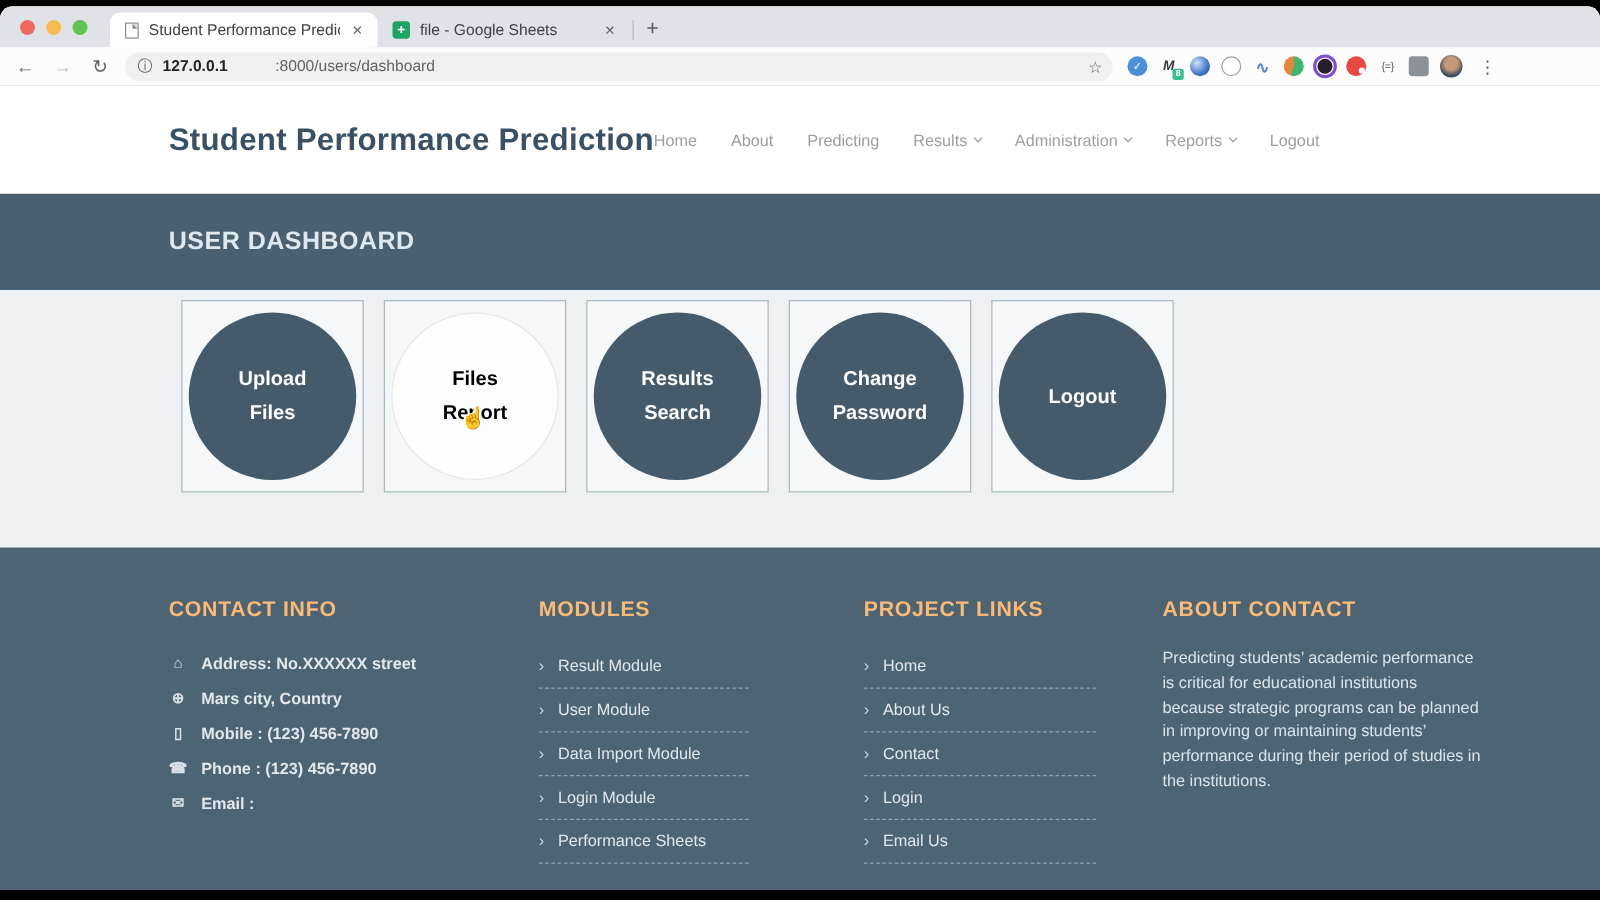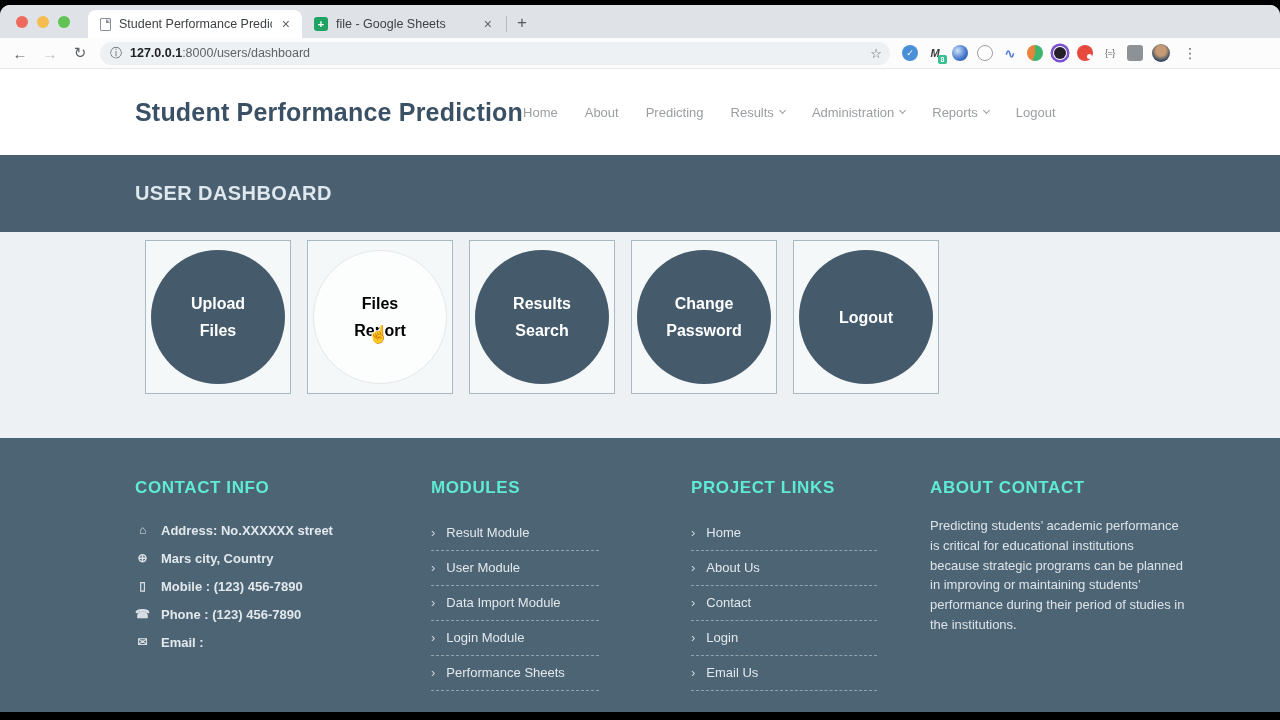--- a/index.html
+++ b/index.html
@@ -27,21 +27,21 @@
   .newtab { font-size:17px; color:#55595e; padding:0 8px 5px 4px; align-self:flex-end; }
 
   
   .toolbar { height:31px; background:#fcfcfd; display:flex; align-items:center; padding:0 8px 0 10px; gap:10px; flex-shrink:0; border-bottom:1px solid #e6e8ea; }
   .navbtn { font-size:15px; color:#5f6368; width:20px; text-align:center; }
   .navbtn.disabled { color:#bdc1c6; }
   .addressbar { flex:1; height:23px; background:#eef1f3; border-radius:12px; display:flex; align-items:center; padding:0 8px 0 10px; gap:8px; max-width:790px; }
   .addressbar .info { color:#5f6368; font-size:12px; }
   .url { font-size:12.5px; white-space:nowrap; overflow:hidden; flex:1; }
   .url .host { color:#202124; font-weight:600; }
-  .url .rest { color:#5f6368; }
+  .url .rest { color:#5f6368;margin-left:38px; }
   .addressbar .star { color:#5f6368; font-size:13px; }
   .extrow { display:flex; align-items:center; gap:9px; padding:0 2px; }
   .ext { width:16px; height:16px; border-radius:50%; display:flex; align-items:center; justify-content:center; font-size:9px; flex-shrink:0; position:relative; }
   .ext.check { background:#4a90d9; color:#fff; font-size:9px; }
   .ext.mword { border-radius:2px; color:#3a3a3a; font-weight:700; font-style:italic; font-size:11px; background:transparent; }
   .ext .badge { position:absolute; bottom:-3px; right:-4px; background:#35c08e; color:#fff; font-size:7px; font-style:normal; width:9px; height:9px; border-radius:2px; display:flex; align-items:center; justify-content:center; }
   .ext.swirl { background:radial-gradient(circle at 35% 35%, #cfe3f7, #3f74c9 60%, #27519c); }
   .ext.record { background:#fff; border:1.5px solid #9aa0a6; color:#9aa0a6; font-size:7px; }
   .ext.wave { background:transparent; color:#5a7fd6; font-size:13px; font-weight:700; }
   .ext.bird { background:conic-gradient(#3db56f 0 55%, #e8833c 55% 100%); }
@@ -70,21 +70,21 @@
   .circle { width:134px; height:134px; border-radius:50%; background:#455b6c; display:flex; flex-direction:column; align-items:center; justify-content:center; text-align:center; }
   .circle .line { color:#fff; font-size:16px; font-weight:700; line-height:27px; }
   .tile.hovered .circle { background:#fcfdfd; border:1px solid #e3e8ea; }
   .tile.hovered .circle .line { color:#000000; }
   .cursor-hand { position:absolute; left:368px; top:92px; font-size:17px; color:#111;
                  text-shadow:-1px 0 #fff, 1px 0 #fff, 0 -1px #fff, 0 1px #fff; }
 
   
   .footer { flex:1; background:#4d6474; position:relative; color:#e0e6eb; }
   .fcol { position:absolute; top:40px; }
-  .fcol h3 { font-size:17px; font-weight:600; color:#5eead4; letter-spacing:0.6px; margin-bottom:18px; }
+  .fcol h3 { font-size:17px; font-weight:600; color:#fdba74; letter-spacing:0.6px; margin-bottom:18px; }
   .col-contact { left:135px; width:285px; }
   .col-modules { left:431px; width:168px; }
   .col-links { left:691px; width:186px; }
   .col-about { left:930px; width:255px; }
   .c-item { display:flex; gap:11px; align-items:flex-start; padding:6.5px 0; font-size:13px; font-weight:600; color:#e2e8ec; }
   .c-item .cicon { width:15px; text-align:center; font-size:12px; color:#d8dfe5; flex-shrink:0; }
   .f-item { display:flex; gap:11px; align-items:center; padding:9px 0 10px;
             border-bottom:1px dashed rgba(255,255,255,0.4); font-size:13px; color:#e2e8ec; cursor:pointer; }
   .f-item .chev { font-size:13px; color:#cfd8de; }
   .about-text { font-size:13px; line-height:1.52; color:#dde4e9; font-weight:500; }

